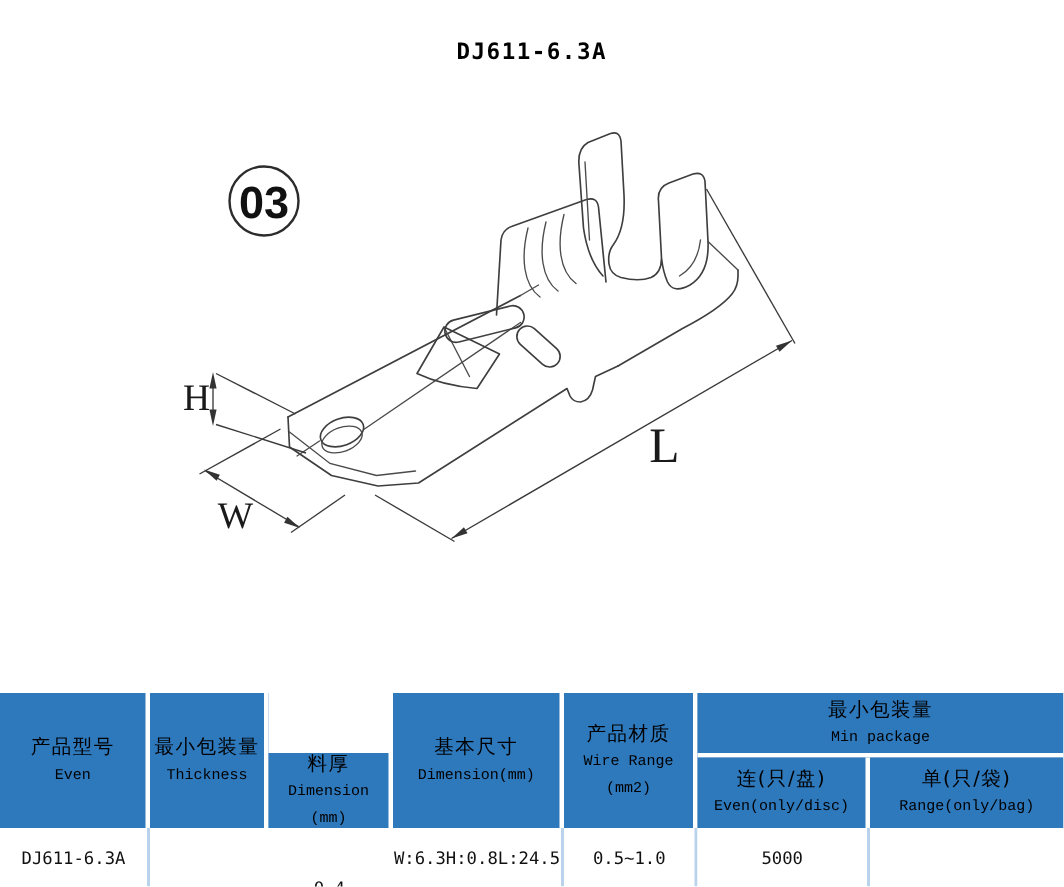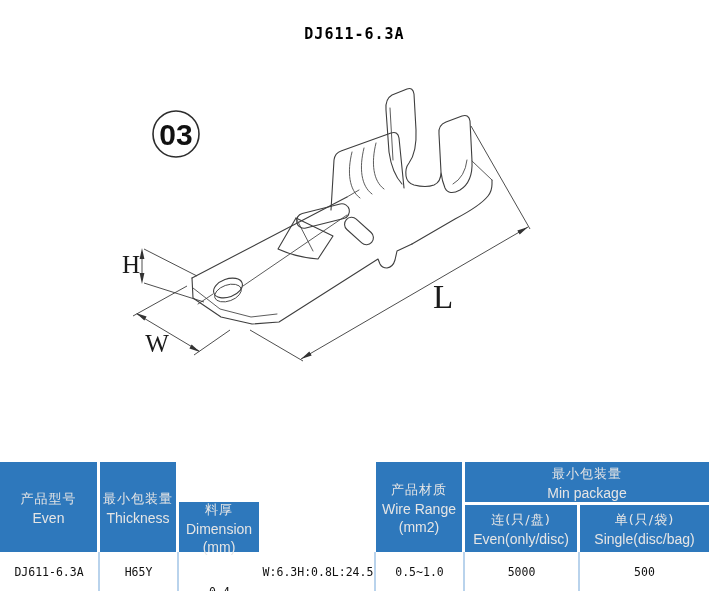--- a/index.html
+++ b/index.html
@@ -21,29 +21,29 @@
   svg .dimtxt{fill:#1a1a1a;font-family:"Liberation Serif",serif;}
   svg .balloontxt{fill:#111;font-family:"Liberation Sans",sans-serif;font-weight:bold;}
 
   .spec-table{
     position:absolute;left:0;top:462px;width:709px;height:129px;
     display:grid;
     grid-template-columns:100px 79px 83px 114px 89px 115px 129px;
     grid-template-rows:43px 47px 39px;
   }
   .spec-table>div{box-sizing:border-box;display:flex;flex-direction:column;align-items:center;justify-content:center;}
-  .hc{background:#2E78BC;color:#e5e5e5;}
+  .hc{background:#2E78BC;color:#000000;}
   .sep-r{border-right:3px solid #ffffff;}
   .rows12{grid-row:1/3;}
   .c1{grid-column:1;} .c2{grid-column:2;} .c3{grid-column:3;margin-top:40px;} .c4{grid-column:4;}
   .c5{grid-column:5;} .c6{grid-column:6;} .c7{grid-column:7;}
   .group{grid-column:6/8;grid-row:1;border-bottom:3px solid #ffffff;}
   .sub{grid-row:2;}
   .zh{font-size:13px;line-height:21px;letter-spacing:1px;font-family:"DejaVu Sans","Liberation Sans",sans-serif;}
-  .en{font-size:14px;line-height:18px;font-family:Liberation Sans, sans-serif;text-align:center;}
+  .en{font-size:10px;line-height:18px;font-family:Liberation Mono, monospace;text-align:center;}
   .dc{grid-row:3;background:#fff;color:#111;font-size:11.5px;font-family:"DejaVu Sans Mono",monospace;}
   .dsep{border-right:2px solid #B9D3EC;}
 </style>
 </head>
 <body>
 
 <div class="page-title">DJ611-6.3A</div>
 
 <svg class="drawing" width="709" height="460" viewBox="0 0 709 460" xmlns="http://www.w3.org/2000/svg">
 
@@ -119,39 +119,41 @@
   </div>
   <div class="hc rows12 c2 sep-r">
     <span class="zh">最小包装量</span>
     <span class="en">Thickness</span>
   </div>
   <div class="hc rows12 c3 sep-r">
     <span class="zh">料厚</span>
     <span class="en">Dimension</span>
     <span class="en">(mm)</span>
   </div>
+  <div class="hc rows12 c4 sep-r">
+    <span class="zh">基本尺寸</span>
+    <span class="en">Dimension(mm)</span>
+  </div>
   <div class="hc rows12 c5 sep-r">
     <span class="zh">产品材质</span>
     <span class="en">Wire Range</span>
     <span class="en">(mm2)</span>
   </div>
 
   <div class="hc group">
     <span class="zh">最小包装量</span>
     <span class="en">Min package</span>
   </div>
   <div class="hc sub c6 sep-r">
     <span class="zh">连(只/盘)</span>
     <span class="en">Even(only/disc)</span>
   </div>
   <div class="hc sub c7">
     <span class="zh">单(只/袋)</span>
-    <span class="en">Single(disc/bag)</span>
+    <span class="en">Range(only/bag)</span>
   </div>
 
   <div class="dc c1 dsep">DJ611-6.3A</div>
-  <div class="dc c2 dsep">H65Y</div>
   <div class="dc c3 dsep">0.4</div>
   <div class="dc c4 dsep">W:6.3H:0.8L:24.5</div>
   <div class="dc c5 dsep">0.5~1.0</div>
   <div class="dc c6 dsep">5000</div>
-  <div class="dc c7">500</div>
 </div>
 
 </body></html>

